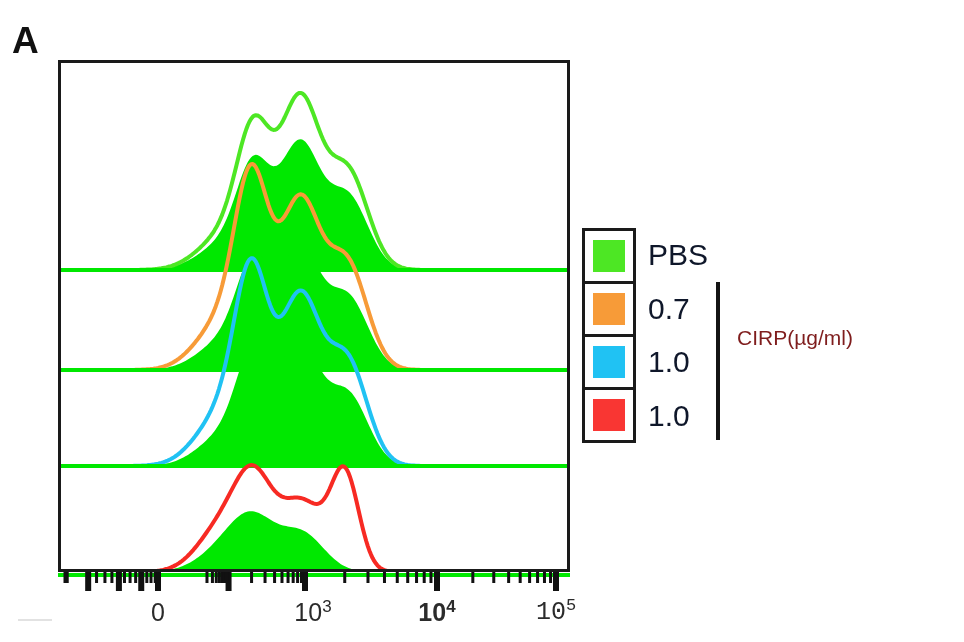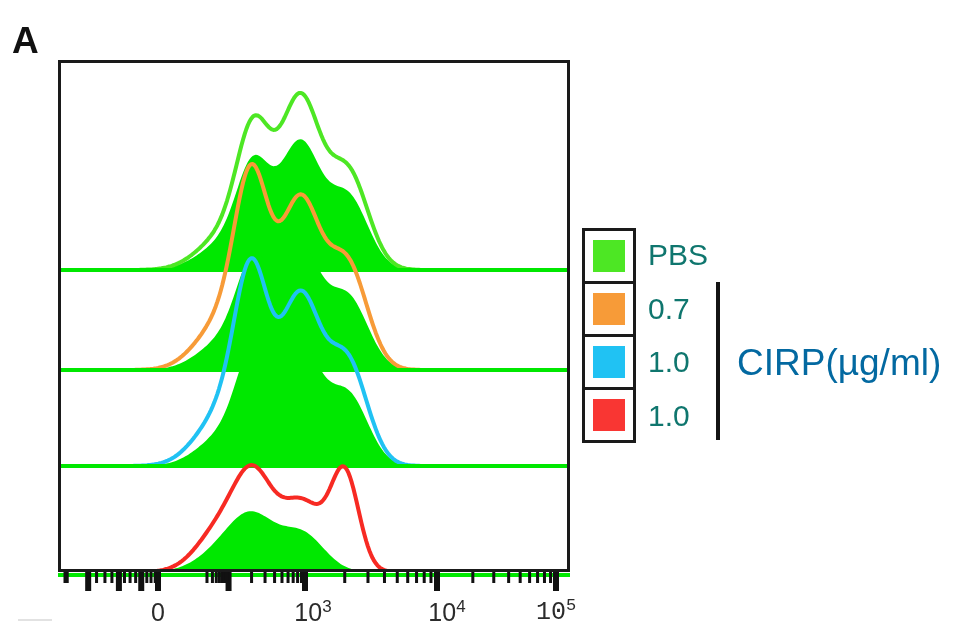--- a/index.html
+++ b/index.html
@@ -52,30 +52,30 @@
     flex:1 1 0;
     border-bottom:3px solid #1a1a1a;
     display:flex;align-items:center;justify-content:center;
     box-sizing:border-box;
   }
   .legend-cell:last-child{border-bottom:none;}
   .legend-swatch{width:32px;height:32px;display:block;}
 
   .legend-label{
     position:absolute;
-    font-size:30px;color:#0f766e;
+    font-size:30px;color:#0f172a;
     white-space:nowrap;line-height:1;
   }
   #legend-divider{
     position:absolute;left:716px;top:282px;
     width:4px;height:158px;background:#141414;
   }
   #legend-group-label{
-    position:absolute;left:737px;top:344px;
-    font-size:37px;color:#0369a1;white-space:nowrap;line-height:1;
+    position:absolute;left:737px;top:327px;
+    font-size:21px;color:#7f1d1d;white-space:nowrap;line-height:1;
   }
   .faint-artifact{
     position:absolute;left:18px;top:619px;width:34px;height:2px;
     background:#e2e2e2;
   }
 </style>
 </head>
 <body>
 
 <div id="figure-root">
@@ -157,21 +157,21 @@
         <rect x="153.707" y="572" width="3" height="11" fill="#111"></rect>
         <rect x="65.7275" y="572" width="3" height="11" fill="#111"></rect>
         <rect x="63.5" y="572" width="3" height="11" fill="#111"></rect>
         <rect x="58" y="569" width="512" height="3" fill="#1a1a1a"></rect>
       </g>
   </svg>
 
   <div id="axis-labels">
       <div class="axis-tick-label" style="left: 158px; top: 600px;">0</div>
       <div class="axis-tick-label" style="left: 313px; top: 600px;">10<sup>3</sup></div>
-      <div class="axis-tick-label" style="left: 447px; top: 600px;">10<sup>4</sup></div>
+      <div class="axis-tick-label" style="left: 437px; top: 600px; font-weight: bold;">10<sup>4</sup></div>
       <div class="axis-tick-label" style="left: 556px; top: 600px; font-family: Liberation Mono, monospace;">10<sup>5</sup></div>
     </div>
 
   <div id="legend-box">
       <div class="legend-cell">
         <span class="legend-swatch" style="background: rgb(77, 231, 36);"></span>
       </div>
       <div class="legend-cell">
         <span class="legend-swatch" style="background: rgb(247, 155, 56);"></span>
       </div>

